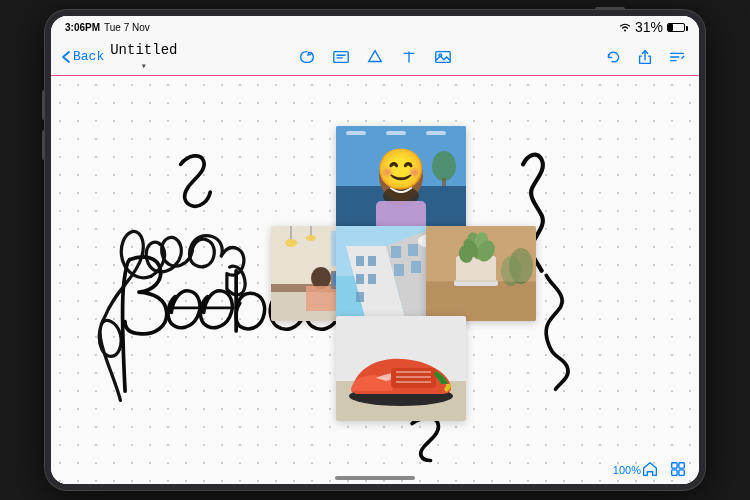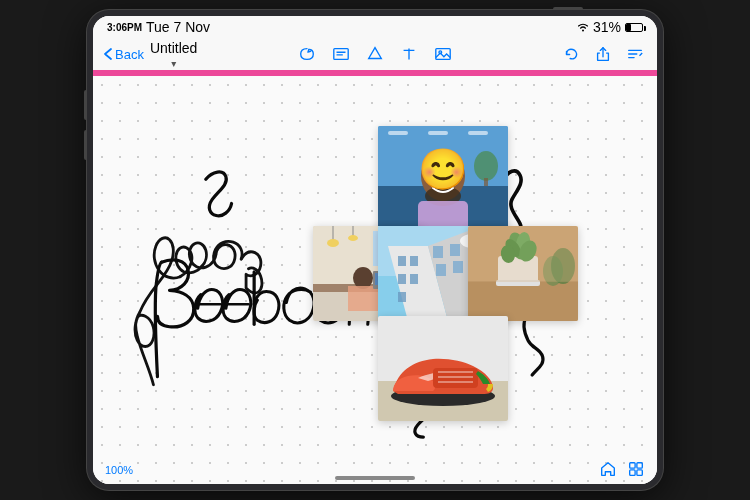--- a/index.html
+++ b/index.html
@@ -8,21 +8,21 @@
       height: 500px;
       background: #1a1a1a;
       display: flex;
       align-items: center;
       justify-content: center;
       font-family: -apple-system, BlinkMacSystemFont, sans-serif;
       overflow: hidden;
     }
 
     .ipad-frame {
-      width: 576px;
+      width: 660px;
       height: 480px;
       background: #2a2a2e;
       border-radius: 22px;
       padding: 6px;
       box-shadow: 0 0 0 1px #444, 0 8px 40px rgba(0,0,0,0.7);
       position: relative;
     }
 
     .ipad-screen {
       width: 100%;
@@ -44,21 +44,21 @@
       font-size: 10px;
       color: #000;
       border-bottom: none;
     }
     .status-left, .status-right {
       display: flex;
       align-items: center;
       gap: 4px;
     }
     .status-time { font-weight: 600; font-size: 10px; }
-    .status-date { font-size: 14px; }
+    .status-date { font-size: 10px; }
     .battery-icon {
       width: 18px; height: 9px;
       border: 1px solid #000;
       border-radius: 2px;
       position: relative;
       display: inline-block;
     }
     .battery-icon::after {
       content: '';
       position: absolute;
@@ -74,21 +74,22 @@
       border-radius: 1px;
     }
 
     
     .toolbar {
       height: 38px;
       background: #f8f8f8;
       display: flex;
       align-items: center;
       padding: 0 10px;
-      border-bottom: 6px solid #ec4899;
+      border-bottom: 1px solid #ec4899;
+      font-family: Liberation Mono, monospace;
     }
     .toolbar-left {
       display: flex;
       align-items: center;
       gap: 6px;
       flex: 1;
     }
     .toolbar-center {
       display: flex;
       align-items: center;
@@ -202,21 +203,21 @@
       transform: translateX(-50%);
     }
 
     
     .bottom-bar {
       position: absolute;
       bottom: 0; left: 0; right: 0;
       height: 28px;
       display: flex;
       align-items: center;
-      justify-content: space-between;
+      justify-content: flex-end;
       padding: 0 12px;
     }
     .zoom-label {
       color: #007aff;
       font-size: 11px;
       font-weight: 500;
     }
     .bottom-icons {
       display: flex;
       gap: 10px;

